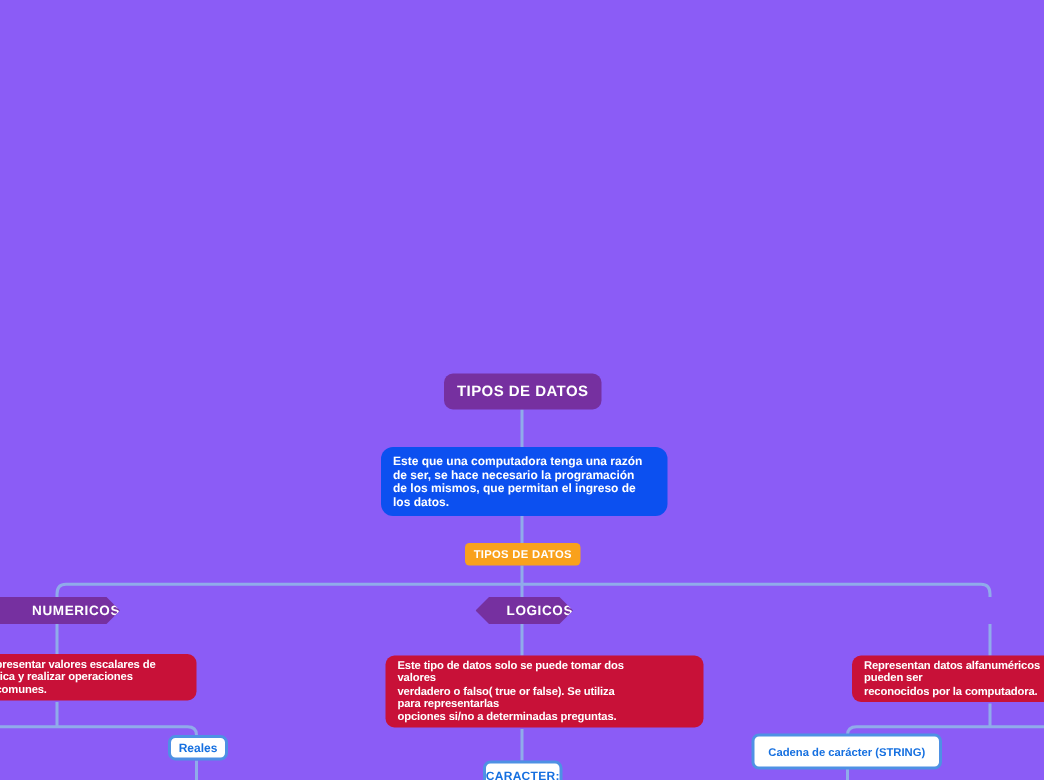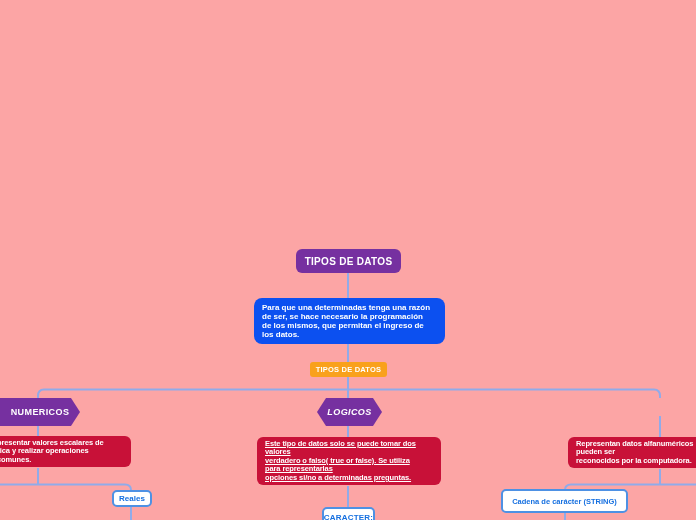--- a/index.html
+++ b/index.html
@@ -1,55 +1,55 @@
 <!DOCTYPE html>
 <html><head>
 <meta charset="utf-8">
 <style>
   html,body{margin:0;padding:0;background:#ffffff;}
   #stage{
     position:relative;width:696px;height:520px;overflow:hidden;
-    font-family:"Liberation Sans",sans-serif;background:#fca5a5;
+    font-family:"Liberation Sans",sans-serif;background:#8b5cf6;
   }
   .node{position:absolute;box-sizing:border-box;display:flex;align-items:center;justify-content:center;}
   
   .node-root{
     left:296px;top:249px;width:105px;height:24px;background:#7630A0;border-radius:6px;
     color:#fff;font-weight:bold;font-size:10px;letter-spacing:.3px;
   }
   
   .node-intro{
     left:254px;top:298px;width:191px;background:#0C50F0;border-radius:8px;
     color:#fff;font-weight:bold;font-size:8px;line-height:9px;
     padding:5px 8px;white-space:pre-line;display:block;
   }
   
   .node-subtitle{
     left:310px;top:362px;width:77px;height:15px;background:#F9A11C;border-radius:3px;
     color:#fff;font-weight:bold;font-size:7.5px;letter-spacing:.2px;
   }
   
   .branch{
-    top:398px;height:28px;background:#7630A0;color:#fff;font-weight:bold;
-    font-size:9px;letter-spacing:.4px;
+    top:398px;height:18px;background:#7630A0;color:#fff;font-weight:bold;
+    font-size:9px;letter-spacing:.4px;justify-content:flex-end;
   }
   .branch-numericos{left:0;width:80px;
     clip-path:polygon(0 0,calc(100% - 9px) 0,100% 50%,calc(100% - 9px) 100%,0 100%);}
   .branch-logicos{left:317px;width:65px;
-    clip-path:polygon(9px 0,calc(100% - 9px) 0,100% 50%,calc(100% - 9px) 100%,9px 100%,0 50%);font-style:italic;}
+    clip-path:polygon(9px 0,calc(100% - 9px) 0,100% 50%,calc(100% - 9px) 100%,9px 100%,0 50%);}
   .branch-caracter{left:623px;width:71px;border-radius:0 4px 4px 0;
     clip-path:polygon(9px 0,100% 0,100% 100%,9px 100%,0 50%);margin-top:41px;}
   
   .desc{
     background:#C81138;border-radius:6px;color:#fff;font-weight:bold;
     font-size:7.5px;line-height:8.8px;letter-spacing:-0.1px;
     padding:2.5px 8px;white-space:pre;display:block;
   }
   .desc-numericos{left:-11px;top:436px;width:142px;}
-  .desc-logicos{left:257px;top:437px;width:184px;line-height:8.6px;text-decoration:underline;}
+  .desc-logicos{left:257px;top:437px;width:212px;line-height:8.6px;}
   .desc-caracter{left:568px;top:437px;width:182px;}
   
   .child{
     background:#fff;border:2px solid #4E91E4;border-radius:5px;
     color:#1670E0;font-weight:bold;
   }
   .child-reales{left:112px;top:490px;width:40px;height:17px;font-size:8px;}
   .child-ejemplo{left:322px;top:507px;width:53px;height:20px;font-size:8px;letter-spacing:.2px;}
   .child-cadena{left:501px;top:489px;width:127px;height:24px;font-size:7.5px;}
   
@@ -71,21 +71,21 @@
     <path d="M660 416 V 437"></path>
     <path d="M38 468 V 484.5 M-14 484.5 H 125 Q131 484.5 131 490 M131 507 V 520"></path>
     <path d="M348 486 V 507"></path>
     <path d="M660 469 V 484.5 M712 484.5 H 571 Q565 484.5 565 490 M565 506 V 520"></path>
   </svg>
 
   <div class="node node-root">
     <span>TIPOS DE DATOS</span>
   </div>
 
-  <div class="node node-intro">Para que una determinadas tenga una razón
+  <div class="node node-intro">Este que una computadora tenga una razón
 de ser, se hace necesario la programación
 de los mismos, que permitan el ingreso de
 los datos.</div>
 
   <div class="node node-subtitle">
     <span>TIPOS DE DATOS</span>
   </div>
 
   <div class="node branch branch-numericos">
     <span>NUMERICOS</span>

